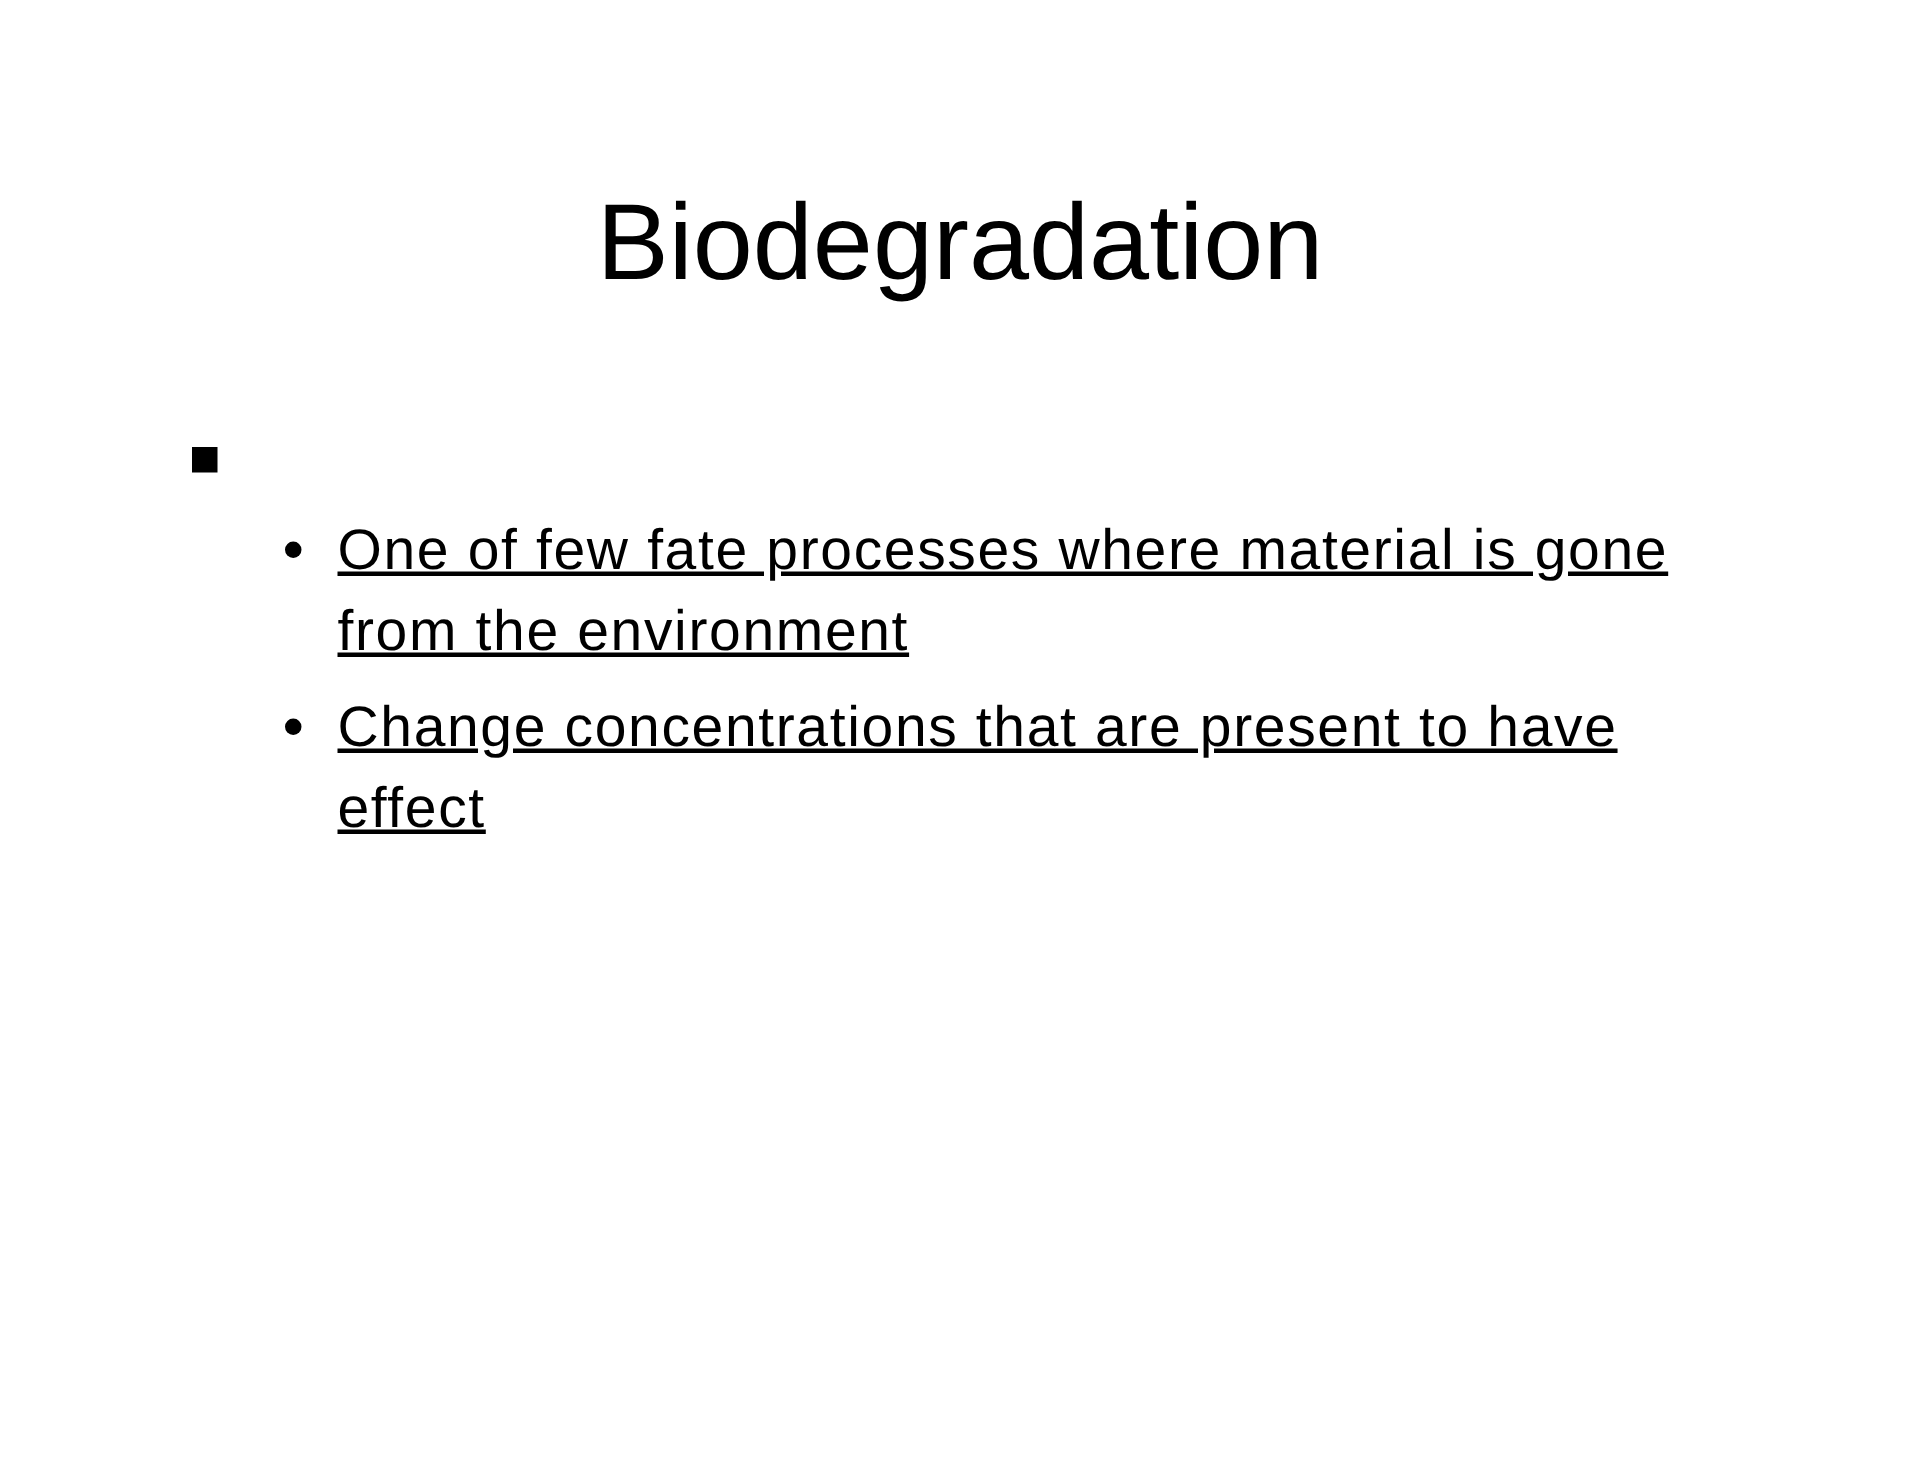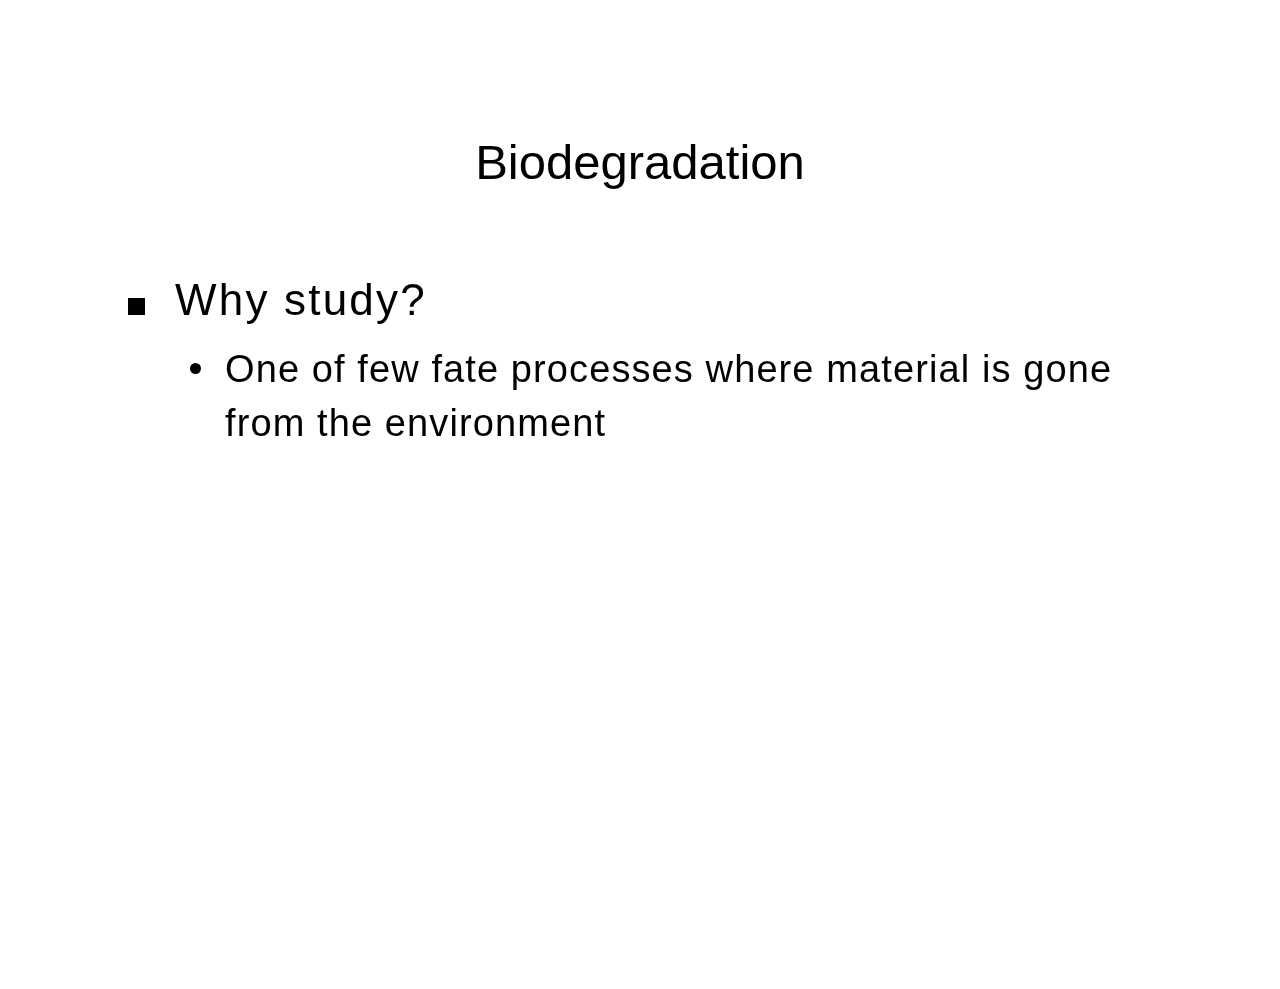--- a/index.html
+++ b/index.html
@@ -21,21 +21,21 @@
     box-sizing: border-box;
   }
   
   .slide-title {
     position: absolute;
     left: 0;
     top: 126px;
     width: 1280px;
     text-align: center;
     font-family: "Liberation Sans", sans-serif;
-    font-size: 49px;
+    font-size: 72px;
     font-weight: 400;
     line-height: 72px;
     letter-spacing: 0px;
     color: #000000;
     white-space: nowrap;
   }
   
   .body-block {
     position: absolute;
     left: 0;
@@ -90,40 +90,44 @@
   }
   .level2-text {
     display: block;
     font-family: "Liberation Sans", sans-serif;
     font-size: 38px;
     font-weight: 400;
     line-height: 54px;
     letter-spacing: 1.1px;
     color: #000000;
     max-width: 960px;
+    text-decoration: underline;
   }
 </style>
 </head>
 <body>
 
 <div class="slide">
 
   <div class="slide-title">Biodegradation</div>
 
   <div class="body-block">
 
     <div class="level1">
       <span class="marker-square"></span>
-      <span class="level1-text">Why study?</span>
     </div>
 
     <ul class="level2-list">
 
       <li class="level2">
         <span class="marker-dot"></span>
         <span class="level2-text">One of few fate processes where material is gone from the environment</span>
       </li>
 
+      <li class="level2">
+        <span class="marker-dot"></span>
+        <span class="level2-text">Change concentrations that are present to have effect</span>
+      </li>
 
 
     </ul>
   </div>
 </div>
 
 </body></html>

